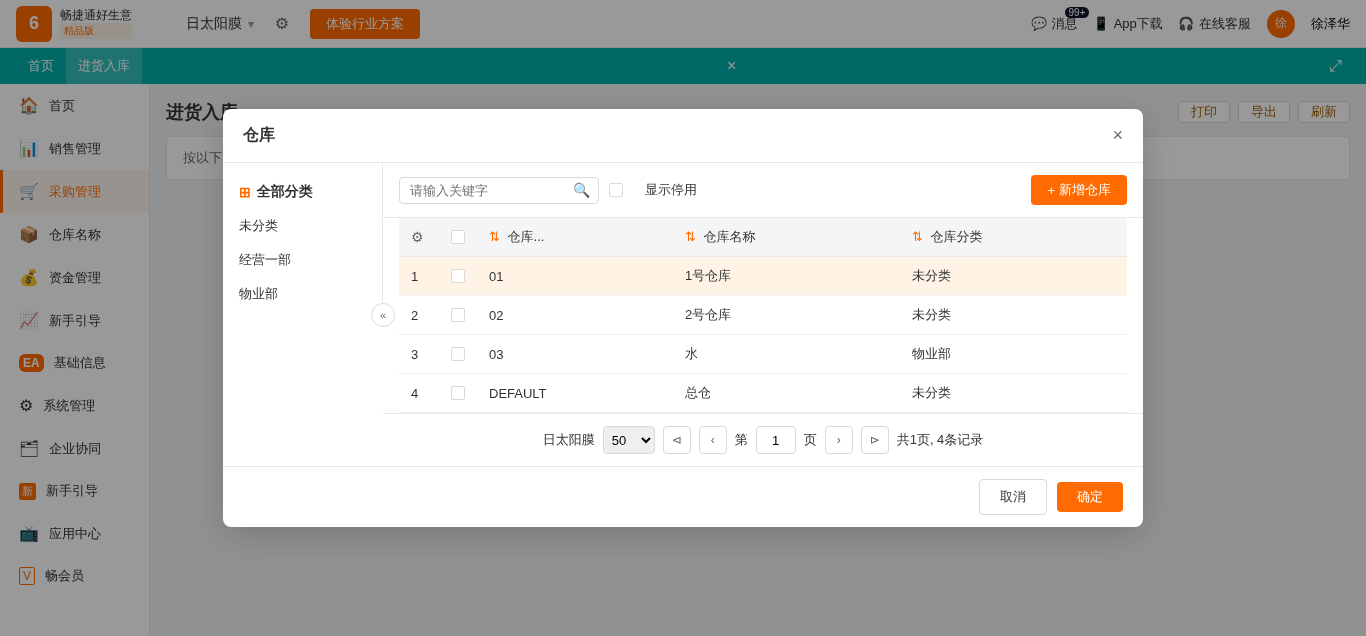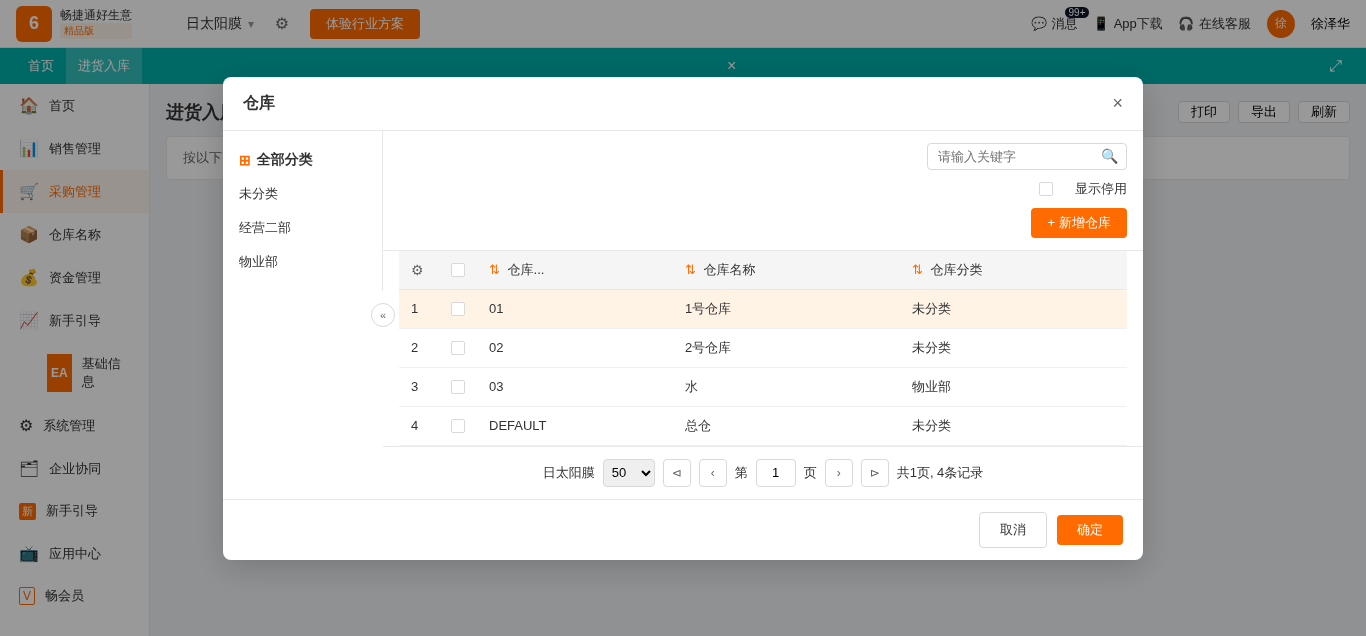--- a/index.html
+++ b/index.html
@@ -131,21 +131,21 @@
     }
     .page-header {
       display: flex; align-items: center; justify-content: space-between;
       margin-bottom: 12px;
     }
     .page-title { font-size: 18px; font-weight: bold; color: #333; }
     .toolbar {
       display: flex; align-items: center; gap: 8px;
     }
     .btn-default {
-      border: 1px solid #d9d9d9; background: #fff; color: #000000;
+      border: 1px solid #d9d9d9; background: #fff; color: #a16207;
       padding: 1px 12px; border-radius: 4px; cursor: pointer; font-size: 13px;
     }
     .filter-bar {
       background: #fff; padding: 12px 16px;
       border: 1px solid #e8e8e8; border-radius: 4px;
       margin-bottom: 12px;
       color: #666; font-size: 13px;
     }
 
     
@@ -212,24 +212,23 @@
       z-index: 1;
     }
     .modal-sidebar-wrapper { position: relative; }
     .modal-main {
       flex: 1;
       display: flex;
       flex-direction: column;
       overflow: hidden;
     }
     .modal-toolbar {
-      display: flex; align-items: flex-end; gap: 10px;
+      display: flex; align-items: center; gap: 10px;
       padding: 12px 16px;
       border-bottom: 1px solid #e8e8e8;
-      flex-direction: column;
     }
     .search-input-wrap {
       position: relative;
       display: flex; align-items: center;
     }
     .search-input {
       border: 1px solid #d9d9d9; border-radius: 4px;
       padding: 5px 32px 5px 10px;
       width: 200px; font-size: 13px; color: #333;
       outline: none;
@@ -390,21 +389,21 @@
     </div>
     <div class="sidebar-item">
       <span class="sidebar-icon">💰</span>
       <span>资金管理</span>
     </div>
     <div class="sidebar-item">
       <span class="sidebar-icon">📈</span>
       <span>新手引导</span>
     </div>
     <div class="sidebar-item">
-      <span class="sidebar-icon" style="font-size:12px;font-weight:bold;background:#ff6b00;color:#fff;padding:12px 4px;border-radius:0;margin-left:28px;">EA</span>
+      <span class="sidebar-icon" style="font-size:12px;font-weight:bold;background:#ff6b00;color:#fff;padding:2px 4px;border-radius:6px;">EA</span>
       <span>基础信息</span>
     </div>
     <div class="sidebar-item">
       <span class="sidebar-icon">⚙</span>
       <span>系统管理</span>
     </div>
     <div class="sidebar-item">
       <span class="sidebar-icon">🗂</span>
       <span>企业协同</span>
     </div>
@@ -450,21 +449,21 @@
       <div class="modal-sidebar-wrapper">
         <div class="modal-sidebar">
           <div class="modal-sidebar-header">
             <span class="grid-icon">⊞</span>
             <span>全部分类</span>
           </div>
           <div class="modal-sidebar-item">
             <span>未分类</span>
           </div>
           <div class="modal-sidebar-item">
-            <span>经营二部</span>
+            <span>经营一部</span>
           </div>
           <div class="modal-sidebar-item">
             <span>物业部</span>
           </div>
         </div>
         <div class="collapse-btn">
           <span>«</span>
         </div>
       </div>
 

